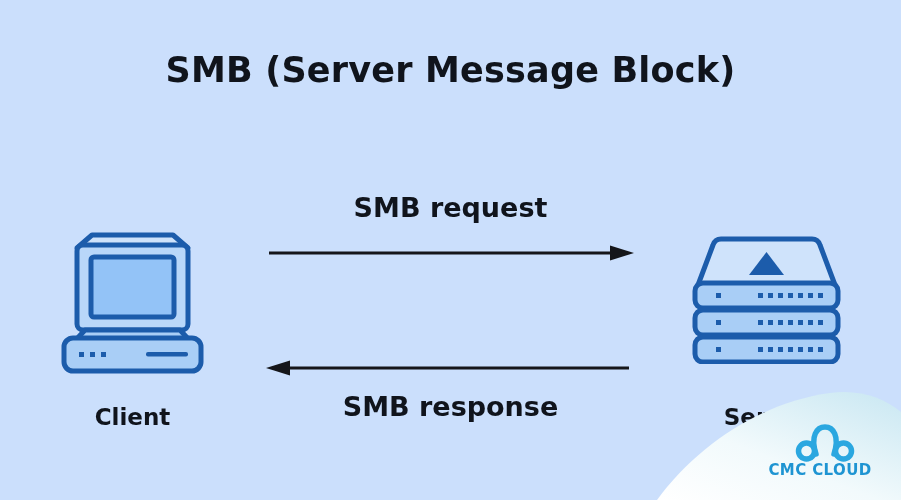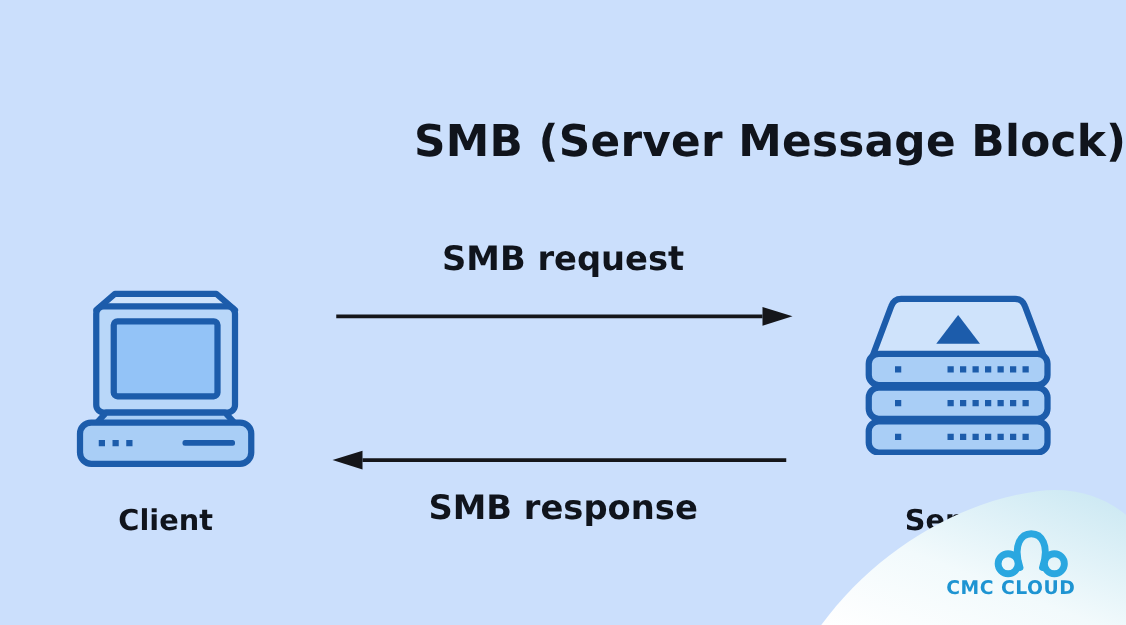--- a/index.html
+++ b/index.html
@@ -10,26 +10,25 @@
     position: relative;
     width: 901px;
     height: 500px;
     background: var(--bg, #cbdffc);
     overflow: hidden;
   }
 
   .title {
     position: absolute;
     top: 50px; left: 0; width: 100%;
-    text-align: right;
+    text-align: center;
     font-size: 35px;
     font-weight: 700;
     letter-spacing: 0.2px;
     color: var(--ink, #10141c);
-    margin-top: 44px;
   }
 
   .flow-label {
     position: absolute;
     left: 0; width: 100%;
     text-align: center;
     font-size: 27px;
     font-weight: 700;
     color: var(--ink, #10141c);
   }
@@ -67,21 +66,21 @@
   .logo-cloud { position: absolute; left: 795px; top: 420px; }
   .logo-cloud .stroke {
     fill: none;
     stroke: var(--logo-blue, #2aa7e0);
     stroke-width: 5.5;
     stroke-linecap: round;
   }
   .logo-text {
     position: absolute;
     left: 757px; top: 461px; width: 126px;
-    text-align: left;
+    text-align: center;
     font-size: 15px;
     font-weight: 800;
     letter-spacing: 0.4px;
     color: var(--logo-text-blue, #1e94d2);
   }
 </style>
 </head>
 <body>
 
 <div class="canvas">

